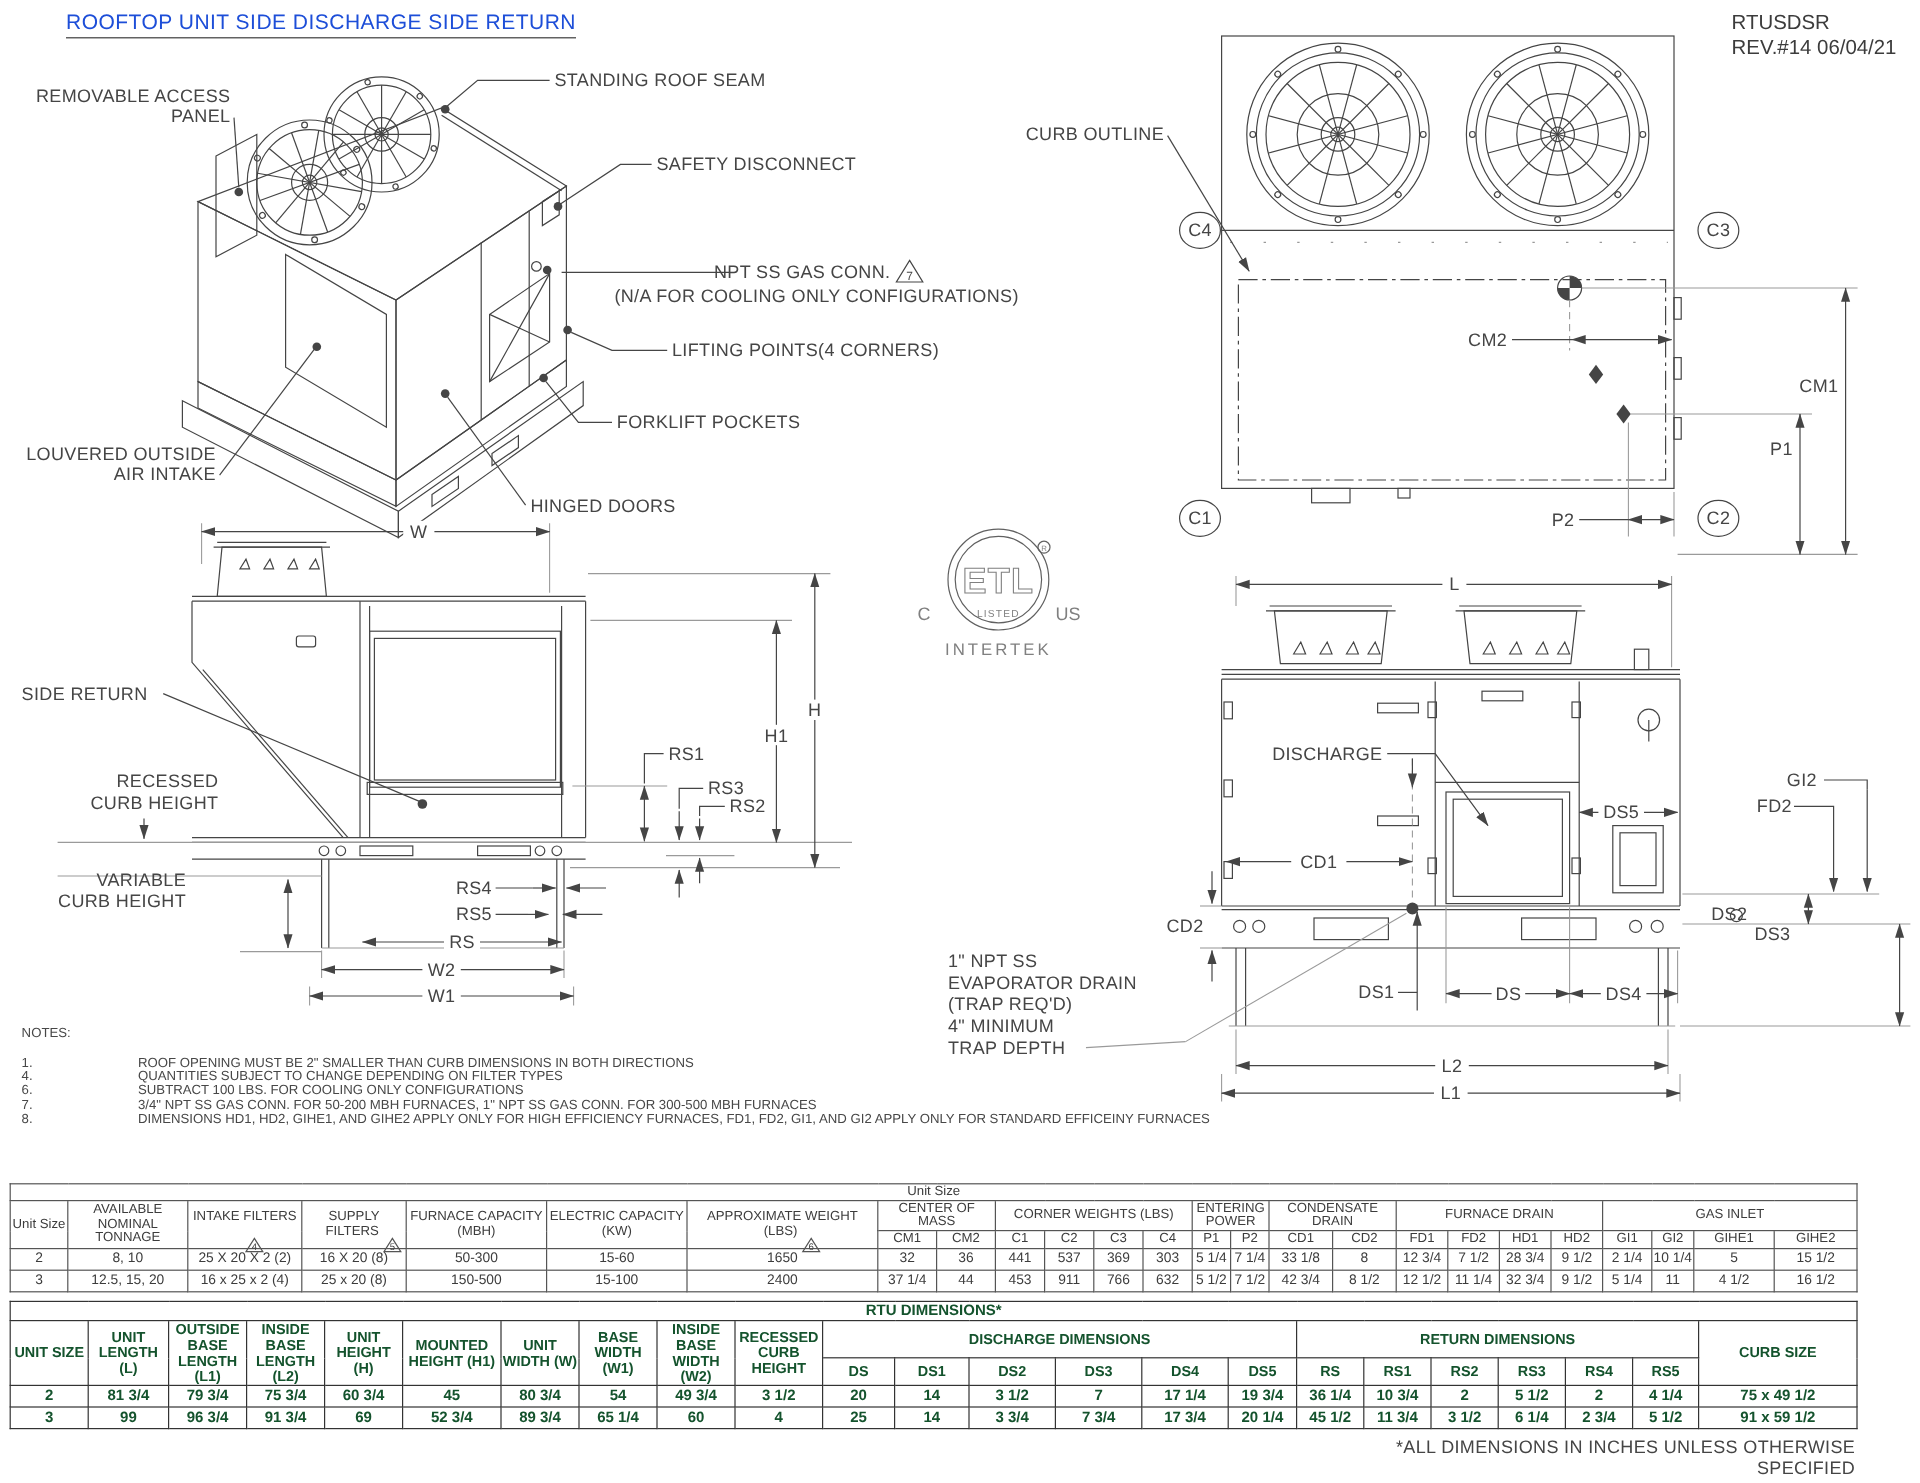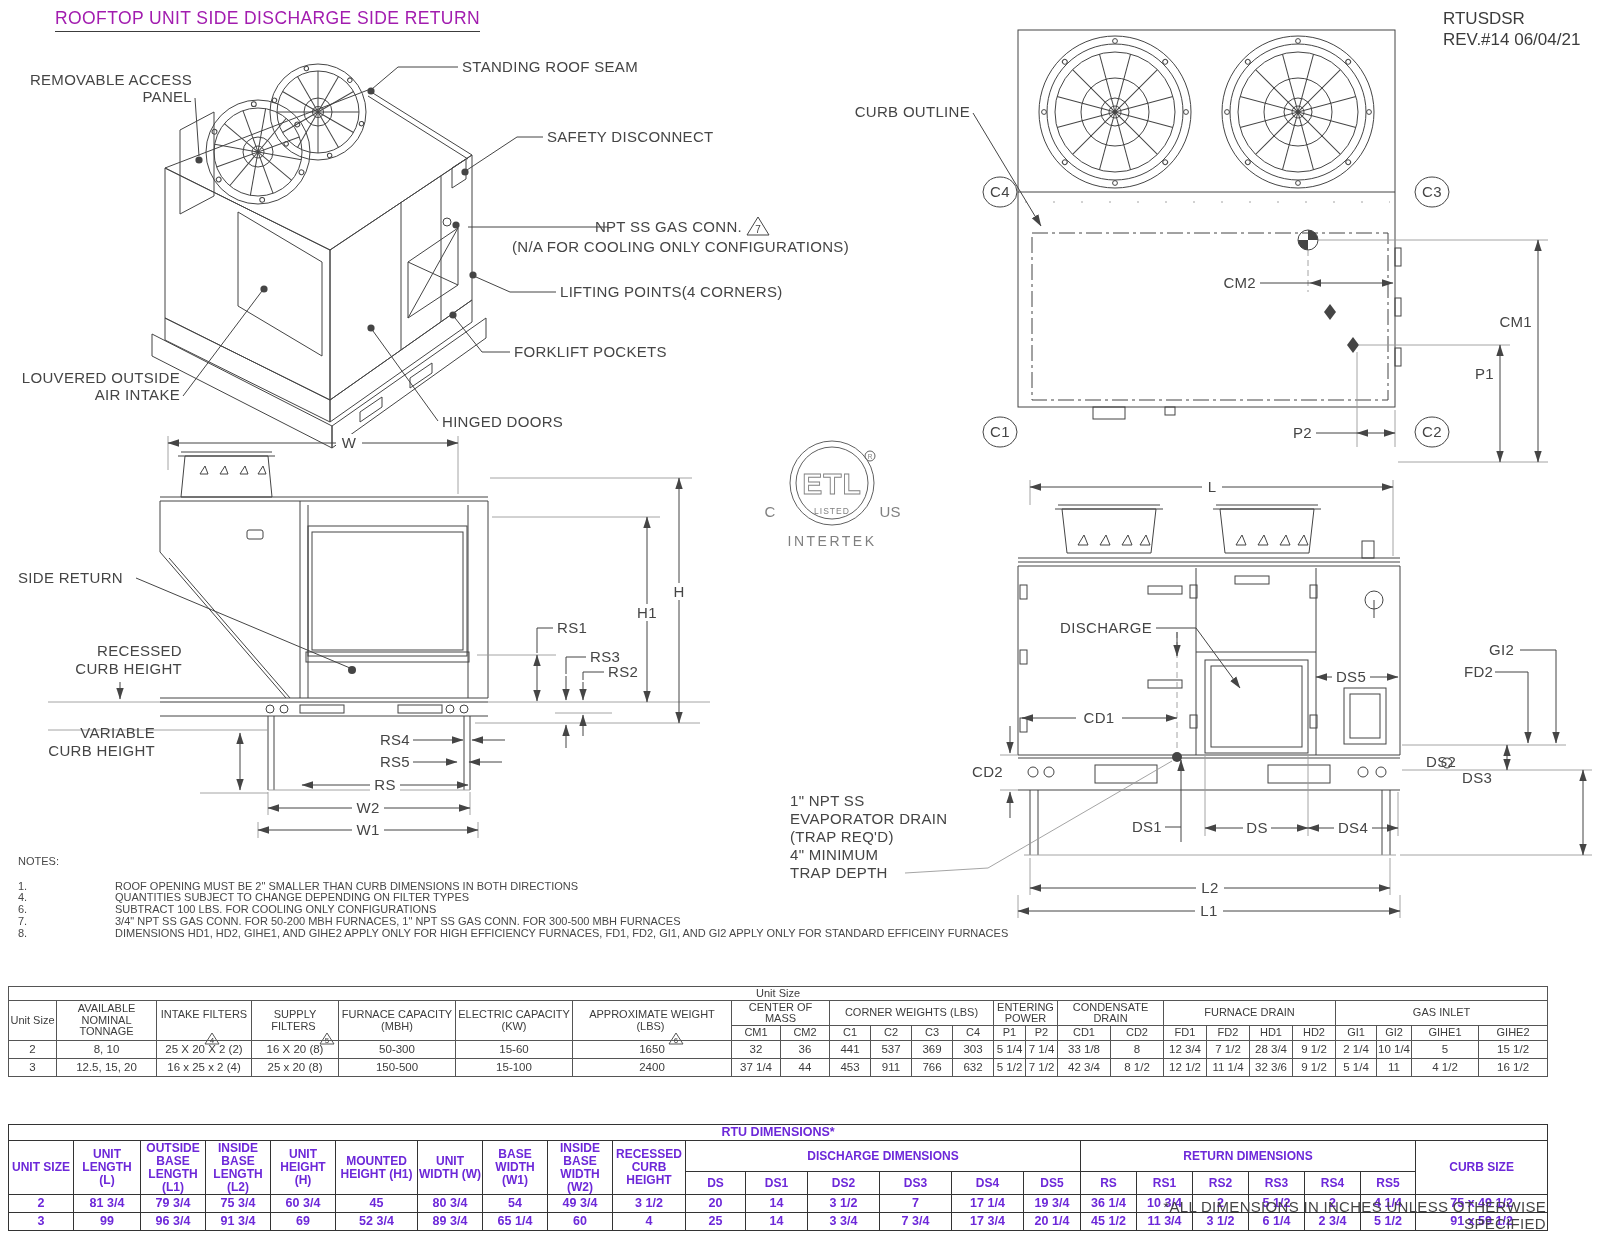--- a/index.html
+++ b/index.html
@@ -2,21 +2,21 @@
 <html><head>
 <meta charset="utf-8">
 <style>
   html,body{margin:0;padding:0;}
   body{
     width:1600px;height:1236px;position:relative;background:#ffffff;
     font-family:"Liberation Sans",sans-serif;color:#3f3f3f;overflow:hidden;
   }
   .abs{position:absolute;}
   #page-title{
-    left:55px;top:8px;font-size:17.5px;letter-spacing:0.4px;color:#a21caf;
+    left:55px;top:8px;font-size:17.5px;letter-spacing:0.4px;color:#1d4ed8;
     border-bottom:1.6px solid #3c3c3c;padding-bottom:2px;
   }
   #doc-id{left:1443px;top:8px;font-size:17px;line-height:21px;color:#3c3c3c;}
   svg{position:absolute;overflow:visible;}
   svg text{font-family:"Liberation Sans",sans-serif;fill:#454545;}
   .lbl{font-size:15px;letter-spacing:0.3px;}
   .ln{fill:none;stroke:#454545;stroke-width:1;}
   .thin{fill:none;stroke:#9a9a9a;stroke-width:0.9;}
   .dk{fill:#454545;stroke:none;}
   .wb{fill:#ffffff;stroke:none;}
@@ -34,21 +34,21 @@
   
   #tbl1-wrap{left:8px;top:986px;}
   #tbl2-wrap{left:8px;top:1084px;}
   table{border-collapse:collapse;table-layout:fixed;}
   .t1{width:1539px;font-size:11px;color:#3c3c3c;}
   .t1 th,.t1 td{border:1px solid #555;font-weight:normal;text-align:center;padding:0 1px;line-height:11.5px;overflow:hidden;}
   .t1 .cap td{height:13px;font-size:11px;}
   .t1 .grp th{height:24px;}
   .t1 .sub th{height:14px;}
   .t1 .dr td{height:17px;font-size:11.5px;}
-  .t2{width:1539px;font-size:12px;color:#6d28d9;font-weight:bold;margin-top:40px;}
+  .t2{width:1539px;font-size:12px;color:#14532d;font-weight:bold;}
   .t2 th,.t2 td{border:1.2px solid #333;text-align:center;padding:0 1px;line-height:13px;overflow:hidden;}
   .t2 .cap td{height:15px;text-align:center;font-size:12.5px;}
   .t2 .grp th{height:30px;}
   .t2 .sub th{height:22px;}
   .t2 .dr td{height:17px;font-size:12.5px;}
   .tri{display:inline-block;vertical-align:-2px;}
   #footer-note{left:1080px;top:1198px;width:466px;text-align:right;font-size:15px;letter-spacing:0.3px;color:#454545;}
 </style>
 </head>
 <body>
@@ -697,21 +697,21 @@
           <td>453</td>
           <td>911</td>
           <td>766</td>
           <td>632</td>
           <td>5 1/2</td>
           <td>7 1/2</td>
           <td>42 3/4</td>
           <td>8 1/2</td>
           <td>12 1/2</td>
           <td>11 1/4</td>
-          <td>32 3/6</td>
+          <td>32 3/4</td>
           <td>9 1/2</td>
           <td>5 1/4</td>
           <td>11</td>
           <td>4 1/2</td>
           <td>16 1/2</td>
   </tr>
 </tbody>
     </table>
 </div>
 

